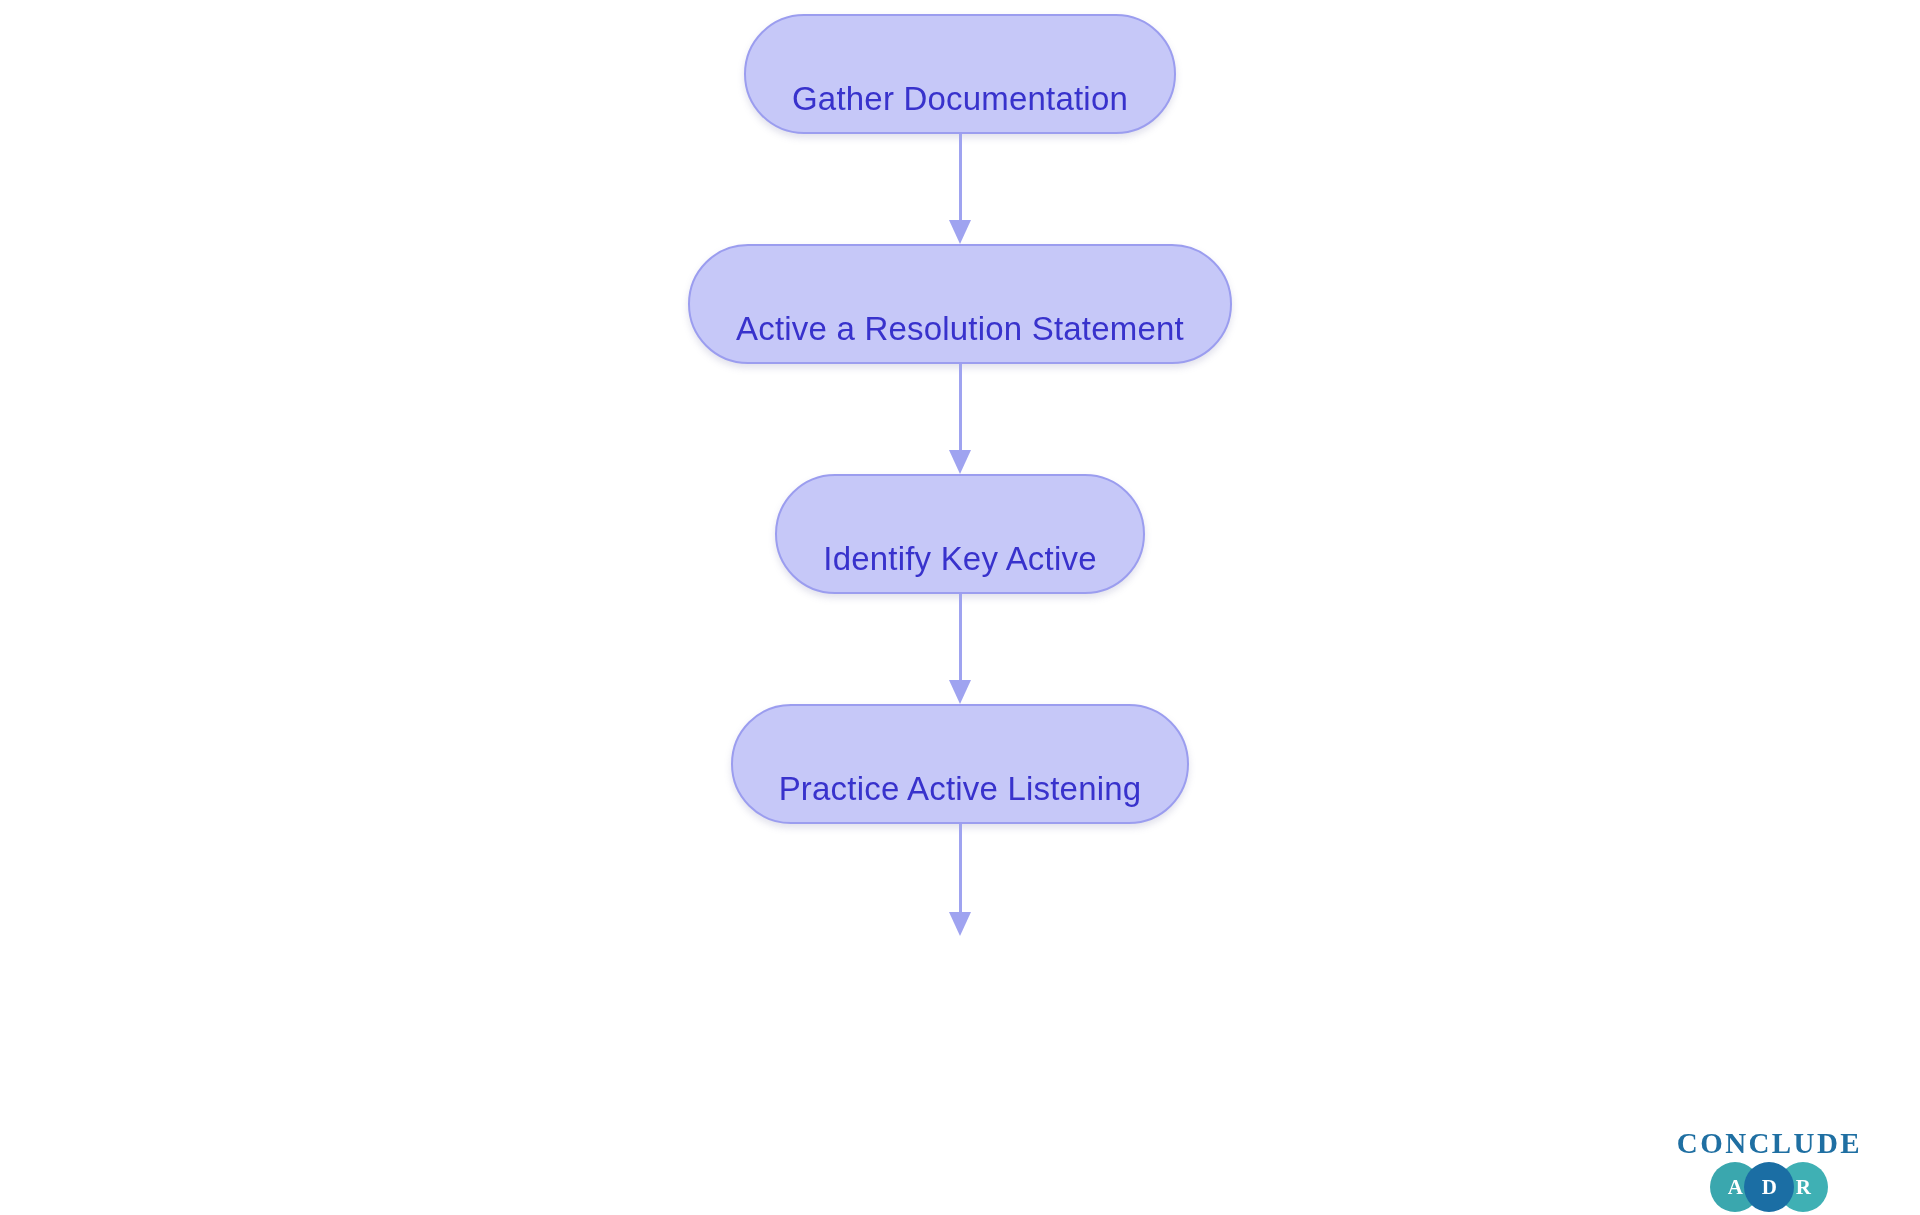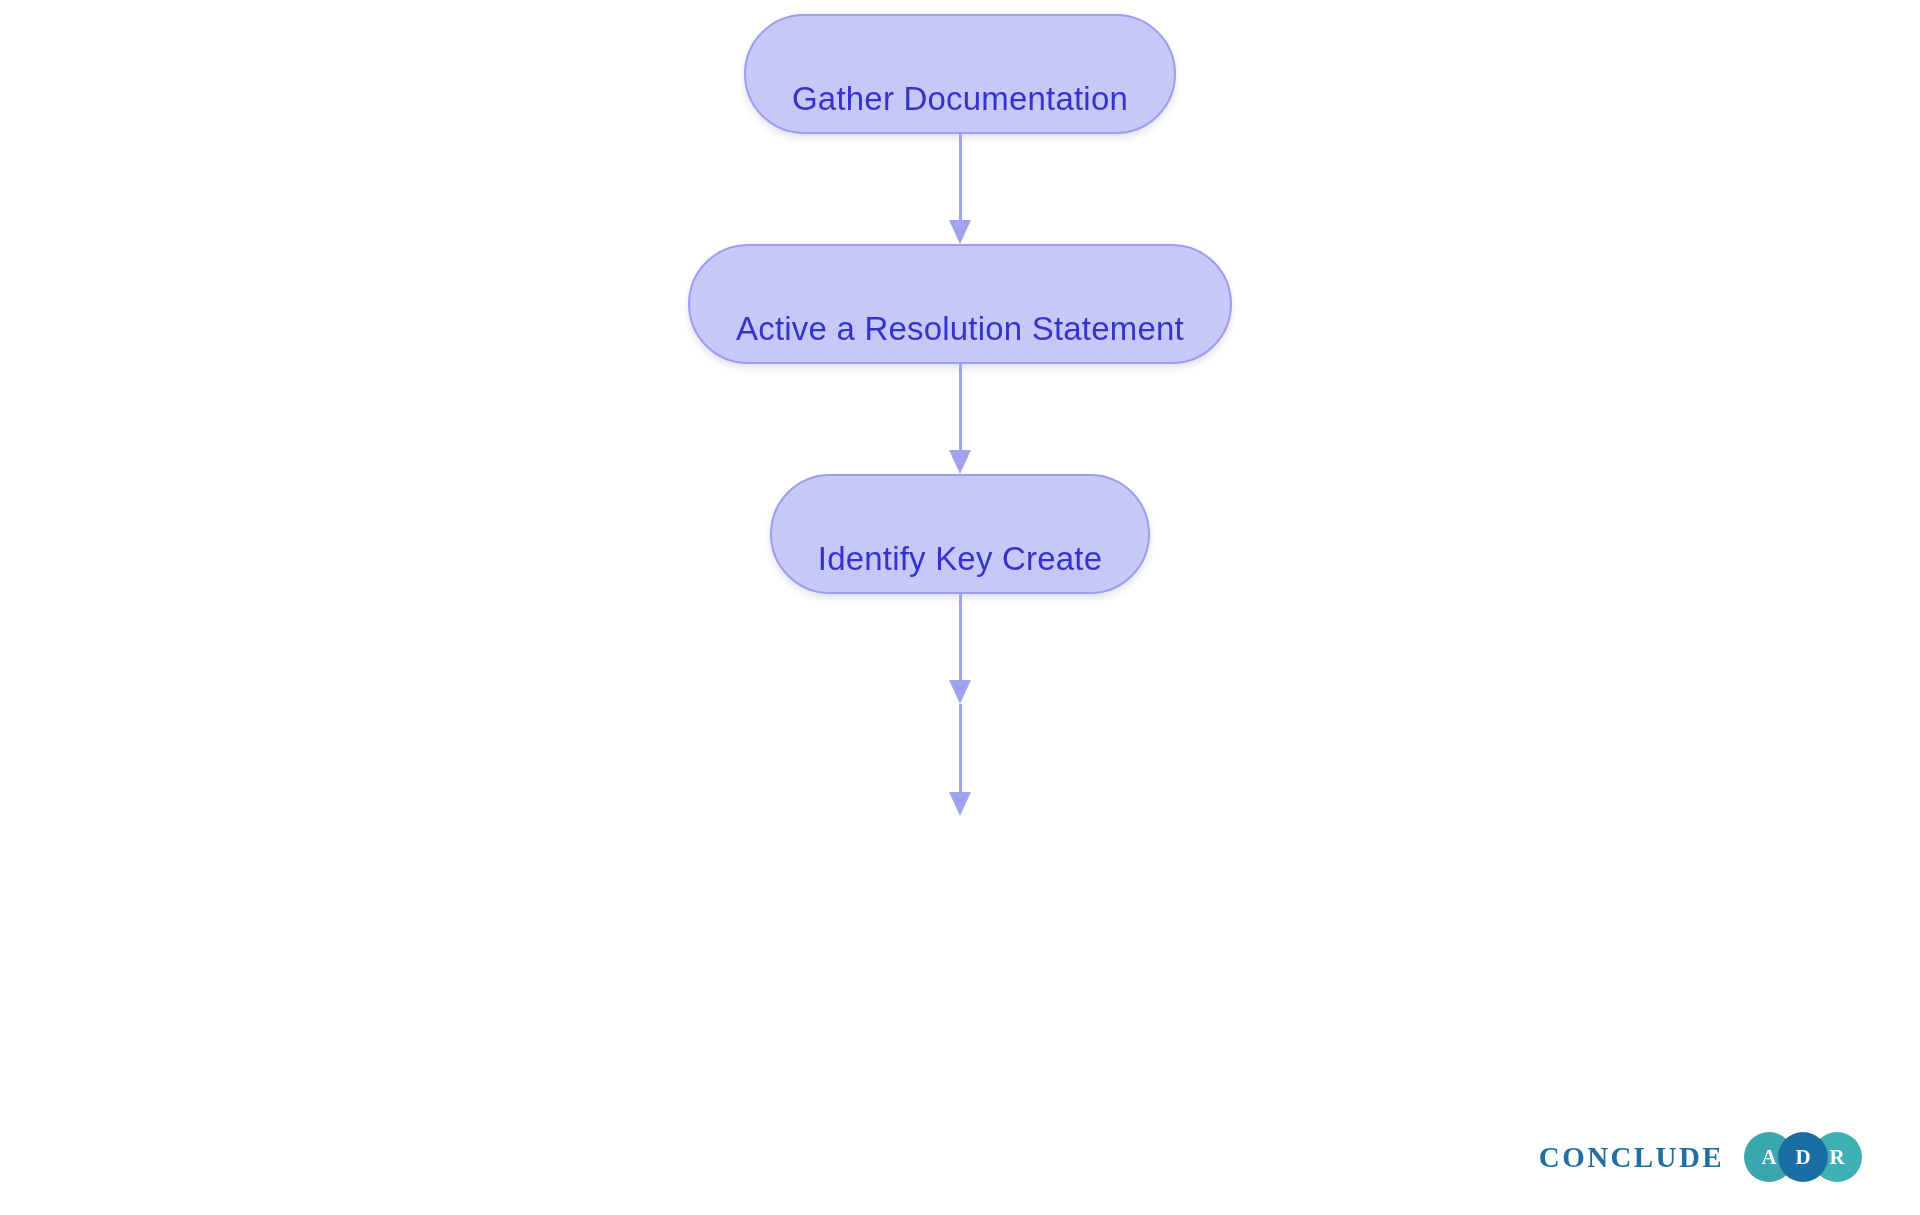--- a/index.html
+++ b/index.html
@@ -86,22 +86,23 @@
   .connector-3 { height: 110px; }
   .connector-4 { height: 112px; }
 
   
   .logo {
     position: absolute;
     right: 58px;
     bottom: 30px;
     display: flex;
     align-items: center;
-    gap: 20px;
+    gap: 4px;
     height: 56px;
+    flex-direction: column;
   }
   .logo-wordmark {
     font-family: "Liberation Serif", serif;
     font-size: 29px;
     font-weight: 700;
     letter-spacing: 2.4px;
     color: #1f6fa2;
     line-height: 1;
     white-space: nowrap;
   }
@@ -148,28 +149,31 @@
     <div class="node node-2">
       <span class="node-label">Active a Resolution Statement</span>
     </div>
 
     <div class="connector connector-2">
       <div class="shaft"></div>
       <div class="head"></div>
     </div>
 
     <div class="node node-3">
-      <span class="node-label">Identify Key Create</span>
+      <span class="node-label">Identify Key Active</span>
     </div>
 
     <div class="connector connector-3">
       <div class="shaft"></div>
       <div class="head"></div>
     </div>
 
+    <div class="node node-4">
+      <span class="node-label">Practice Active Listening</span>
+    </div>
 
     <div class="connector connector-4">
       <div class="shaft"></div>
       <div class="head"></div>
     </div>
 
 
   </div>
 
   <div class="logo">

